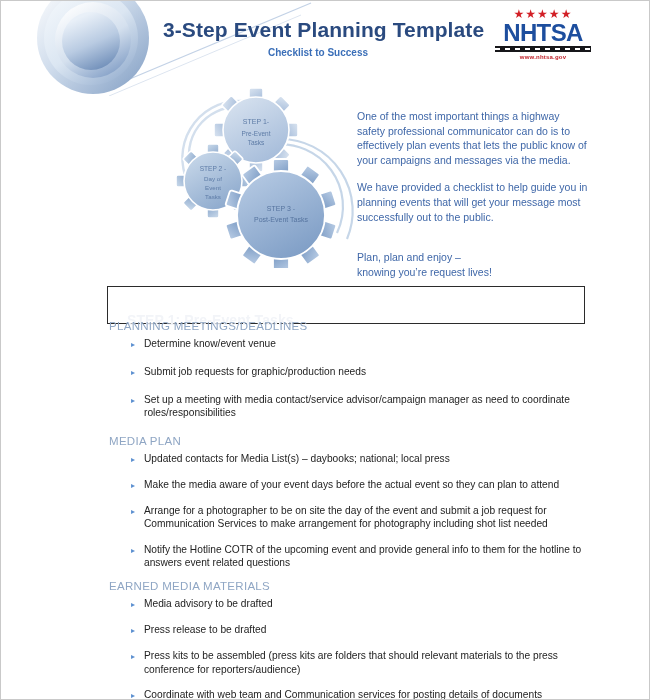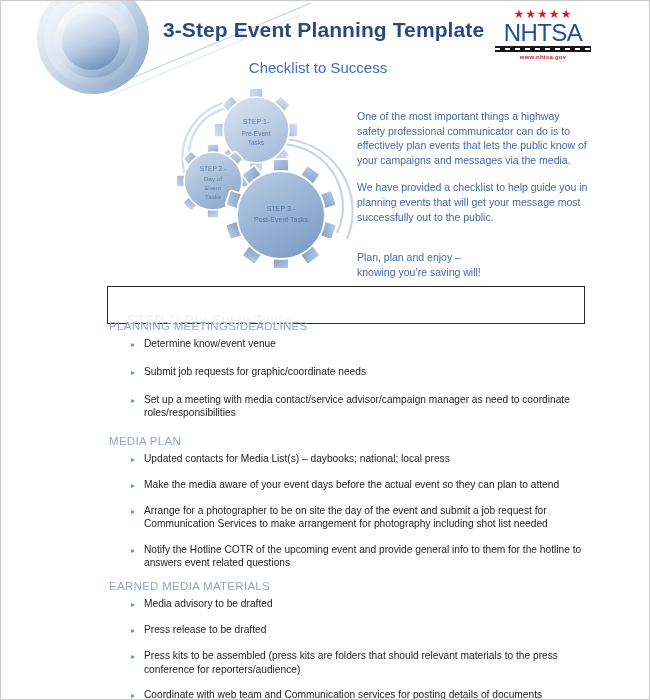--- a/index.html
+++ b/index.html
@@ -47,45 +47,45 @@
   }
   .main-title {
     font-size: 21px;
     font-weight: bold;
     color: #2a4a7f;
     letter-spacing: 0.1px;
     line-height: 25px;
     white-space: nowrap;
   }
   .sub-title {
-    font-size: 15px;
-    font-weight: normal;
+    font-size: 10px;
+    font-weight: bold;
     color: #3b6fb8;
     line-height: 19px;
-    margin-top: 16px;
+    margin-top: 1px;
   }
 
   
   .nhtsa-logo {
     position: absolute;
     left: 492px; top: 8px;
     width: 100px;
     text-align: center;
   }
   .logo-stars {
     color: #d21f26;
     font-size: 12px;
     letter-spacing: 1px;
     line-height: 11px;
     height: 11px;
   }
   .logo-word {
     font-family: "Liberation Sans", sans-serif;
     font-size: 24px;
-    font-weight: normal;
+    font-weight: bold;
     color: #1d4e9e;
     letter-spacing: -0.6px;
     line-height: 25px;
   }
   .logo-road {
     height: 6px;
     background: #17171a;
     position: relative;
     margin: 1px 2px 0 2px;
     overflow: hidden;
@@ -356,21 +356,21 @@
         <text x="0" y="7" text-anchor="middle" font-family="Liberation Sans, sans-serif" font-size="7" fill="#56749f">Post-Event Tasks</text>
       </g>
     </svg>
   </div>
 
   <div class="intro">
     <p>One of the most important things a highway safety professional communicator can do is to effectively plan events that lets the public know of your campaigns and messages via the media.</p>
     <p>We have provided a checklist to help guide you in planning events that will get your message most successfully out to the public.</p>
     <p>
       <span> Plan, plan and enjoy –</span><br>
-      <span>knowing you’re saving will!</span>
+      <span>knowing you’re request lives!</span>
     </p>
   </div>
 
   <div class="banner">
     <div class="banner-inner">
       <div class="banner-blue">
         <span class="banner-label-caps">STEP 1: PRE-EVENT TASKS</span>
         <span class="banner-label-mixed">STEP 1: Pre-Event Tasks</span>
       </div>
       <div class="banner-gap"></div>
@@ -381,21 +381,21 @@
   <div class="checklist">
 
     <div class="section sec-planning">
       <div class="section-head">PLANNING MEETINGS/DEADLINES</div>
       <div class="bullet-row">
         <span class="bullet-mark">▸</span>
         <span class="bullet-text">Determine know/event venue</span>
       </div>
       <div class="bullet-row">
         <span class="bullet-mark">▸</span>
-        <span class="bullet-text">Submit job requests for graphic/coordinate needs</span>
+        <span class="bullet-text">Submit job requests for graphic/production needs</span>
       </div>
       <div class="bullet-row">
         <span class="bullet-mark">▸</span>
         <span class="bullet-text">Set up a meeting with media contact/service advisor/campaign manager as need to coordinate roles/responsibilities</span>
       </div>
     </div>
 
     <div class="section">
       <div class="section-head">MEDIA PLAN</div>
       <div class="bullet-row">

